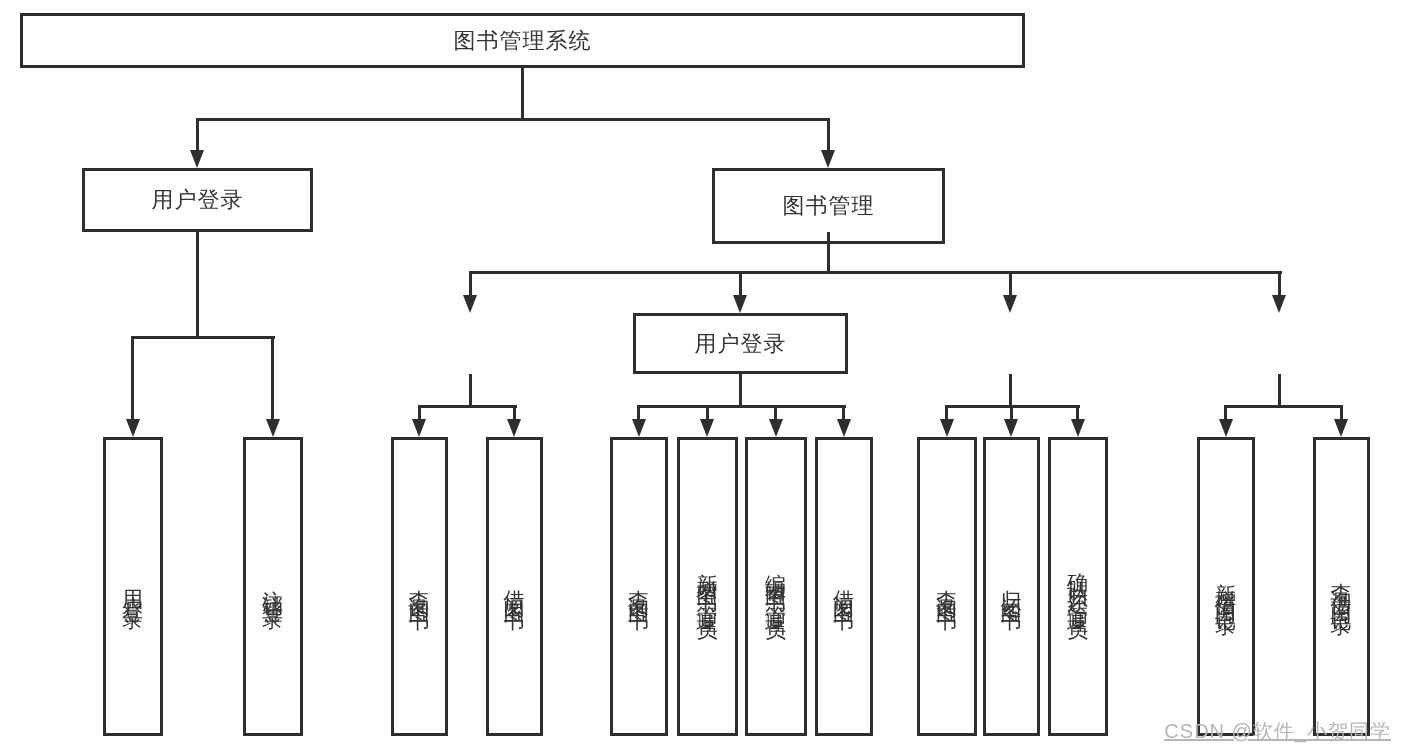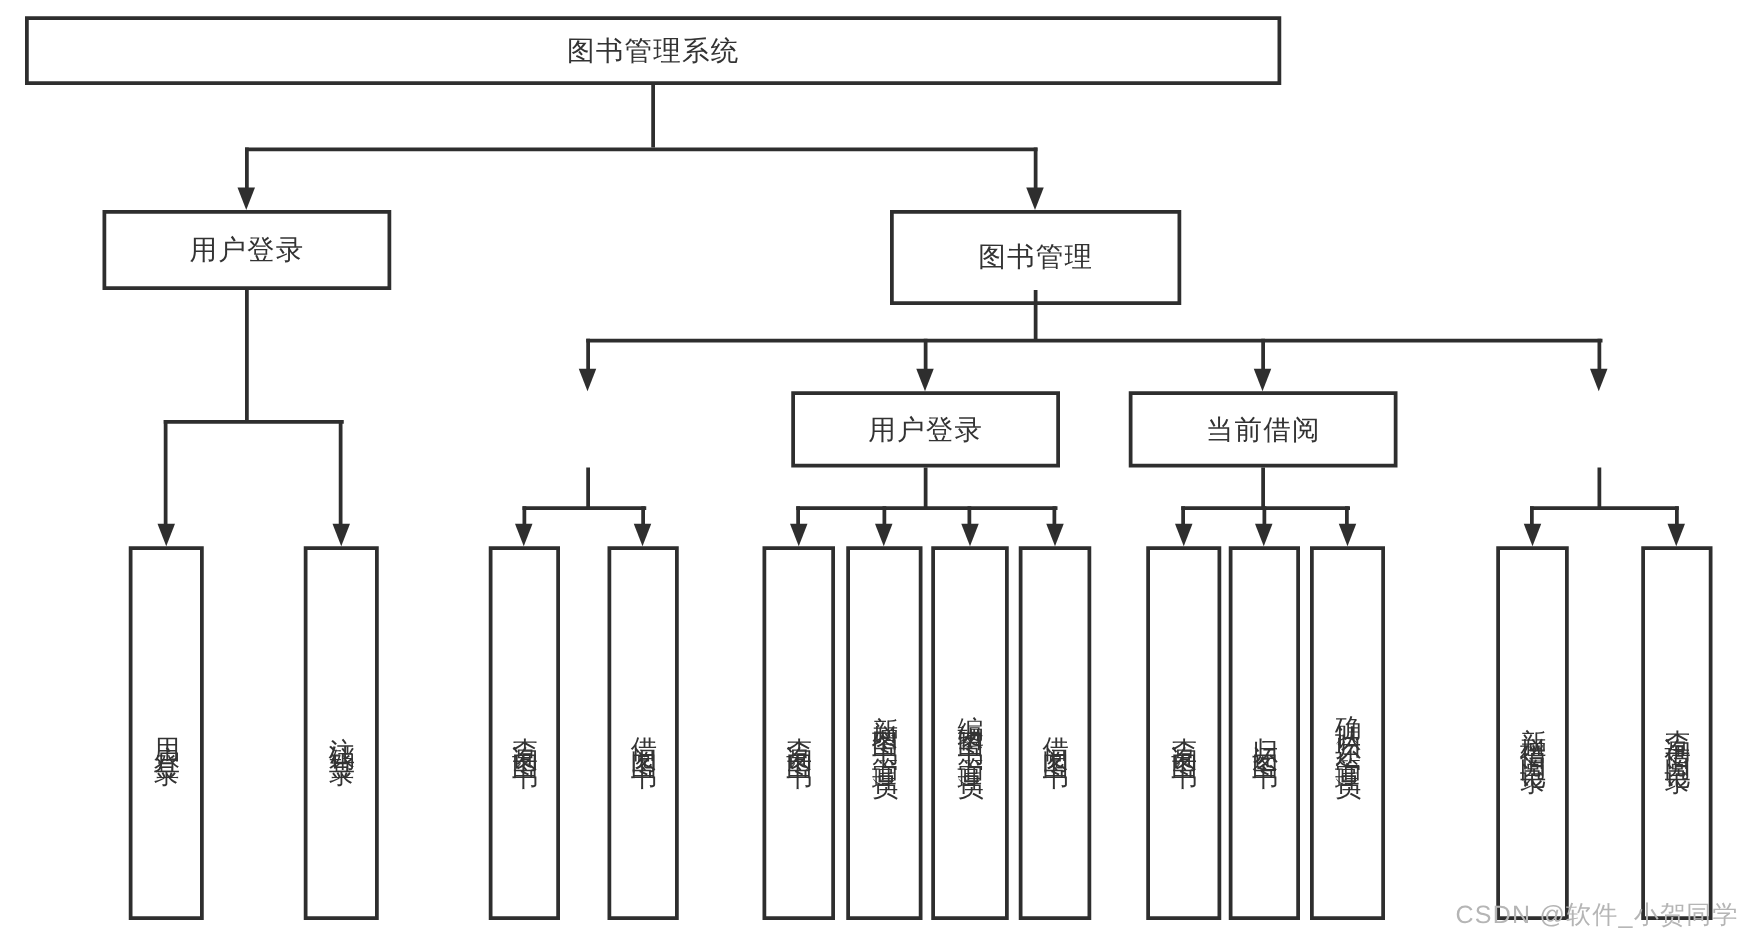--- a/index.html
+++ b/index.html
@@ -26,21 +26,21 @@
   }
   .vline{position:absolute;width:3px;background:var(--line);}
   .hline{position:absolute;height:3px;background:var(--line);}
   .arrow{
     position:absolute;width:0;height:0;
     border-left:7px solid transparent;border-right:7px solid transparent;
     border-top:18px solid var(--line);
   }
   .watermark{
     position:absolute;right:14px;bottom:2px;font-size:20px;color:var(--wm);
-    letter-spacing:1px;white-space:nowrap;pointer-events:none;
+    letter-spacing:1px;white-space:nowrap;pointer-events:none;text-decoration:underline;
   }
 </style>
 </head>
 <body>
 
 <div class="canvas">
 
   <div class="node h" style="left:20px;top:13px;width:1005px;height:55px">
     <span>图书管理系统</span>
   </div>
@@ -51,23 +51,20 @@
 
   <div class="node h" style="left:712px;top:168px;width:233px;height:76px">
     <span>图书管理</span>
   </div>
 
 
   <div class="node h" style="left:633px;top:313px;width:215px;height:61px">
     <span>用户登录</span>
   </div>
 
-  <div class="node h" style="left:903px;top:313px;width:215px;height:61px">
-    <span>当前借阅</span>
-  </div>
 
 
   <div class="node v" style="left:103px;top:437px;width:60px;height:299px">
     <span>用户登录</span>
   </div>
   <div class="node v" style="left:243px;top:437px;width:60px;height:299px">
     <span>注销登录</span>
   </div>
 
   <div class="node v" style="left:391px;top:437px;width:57px;height:299px">

